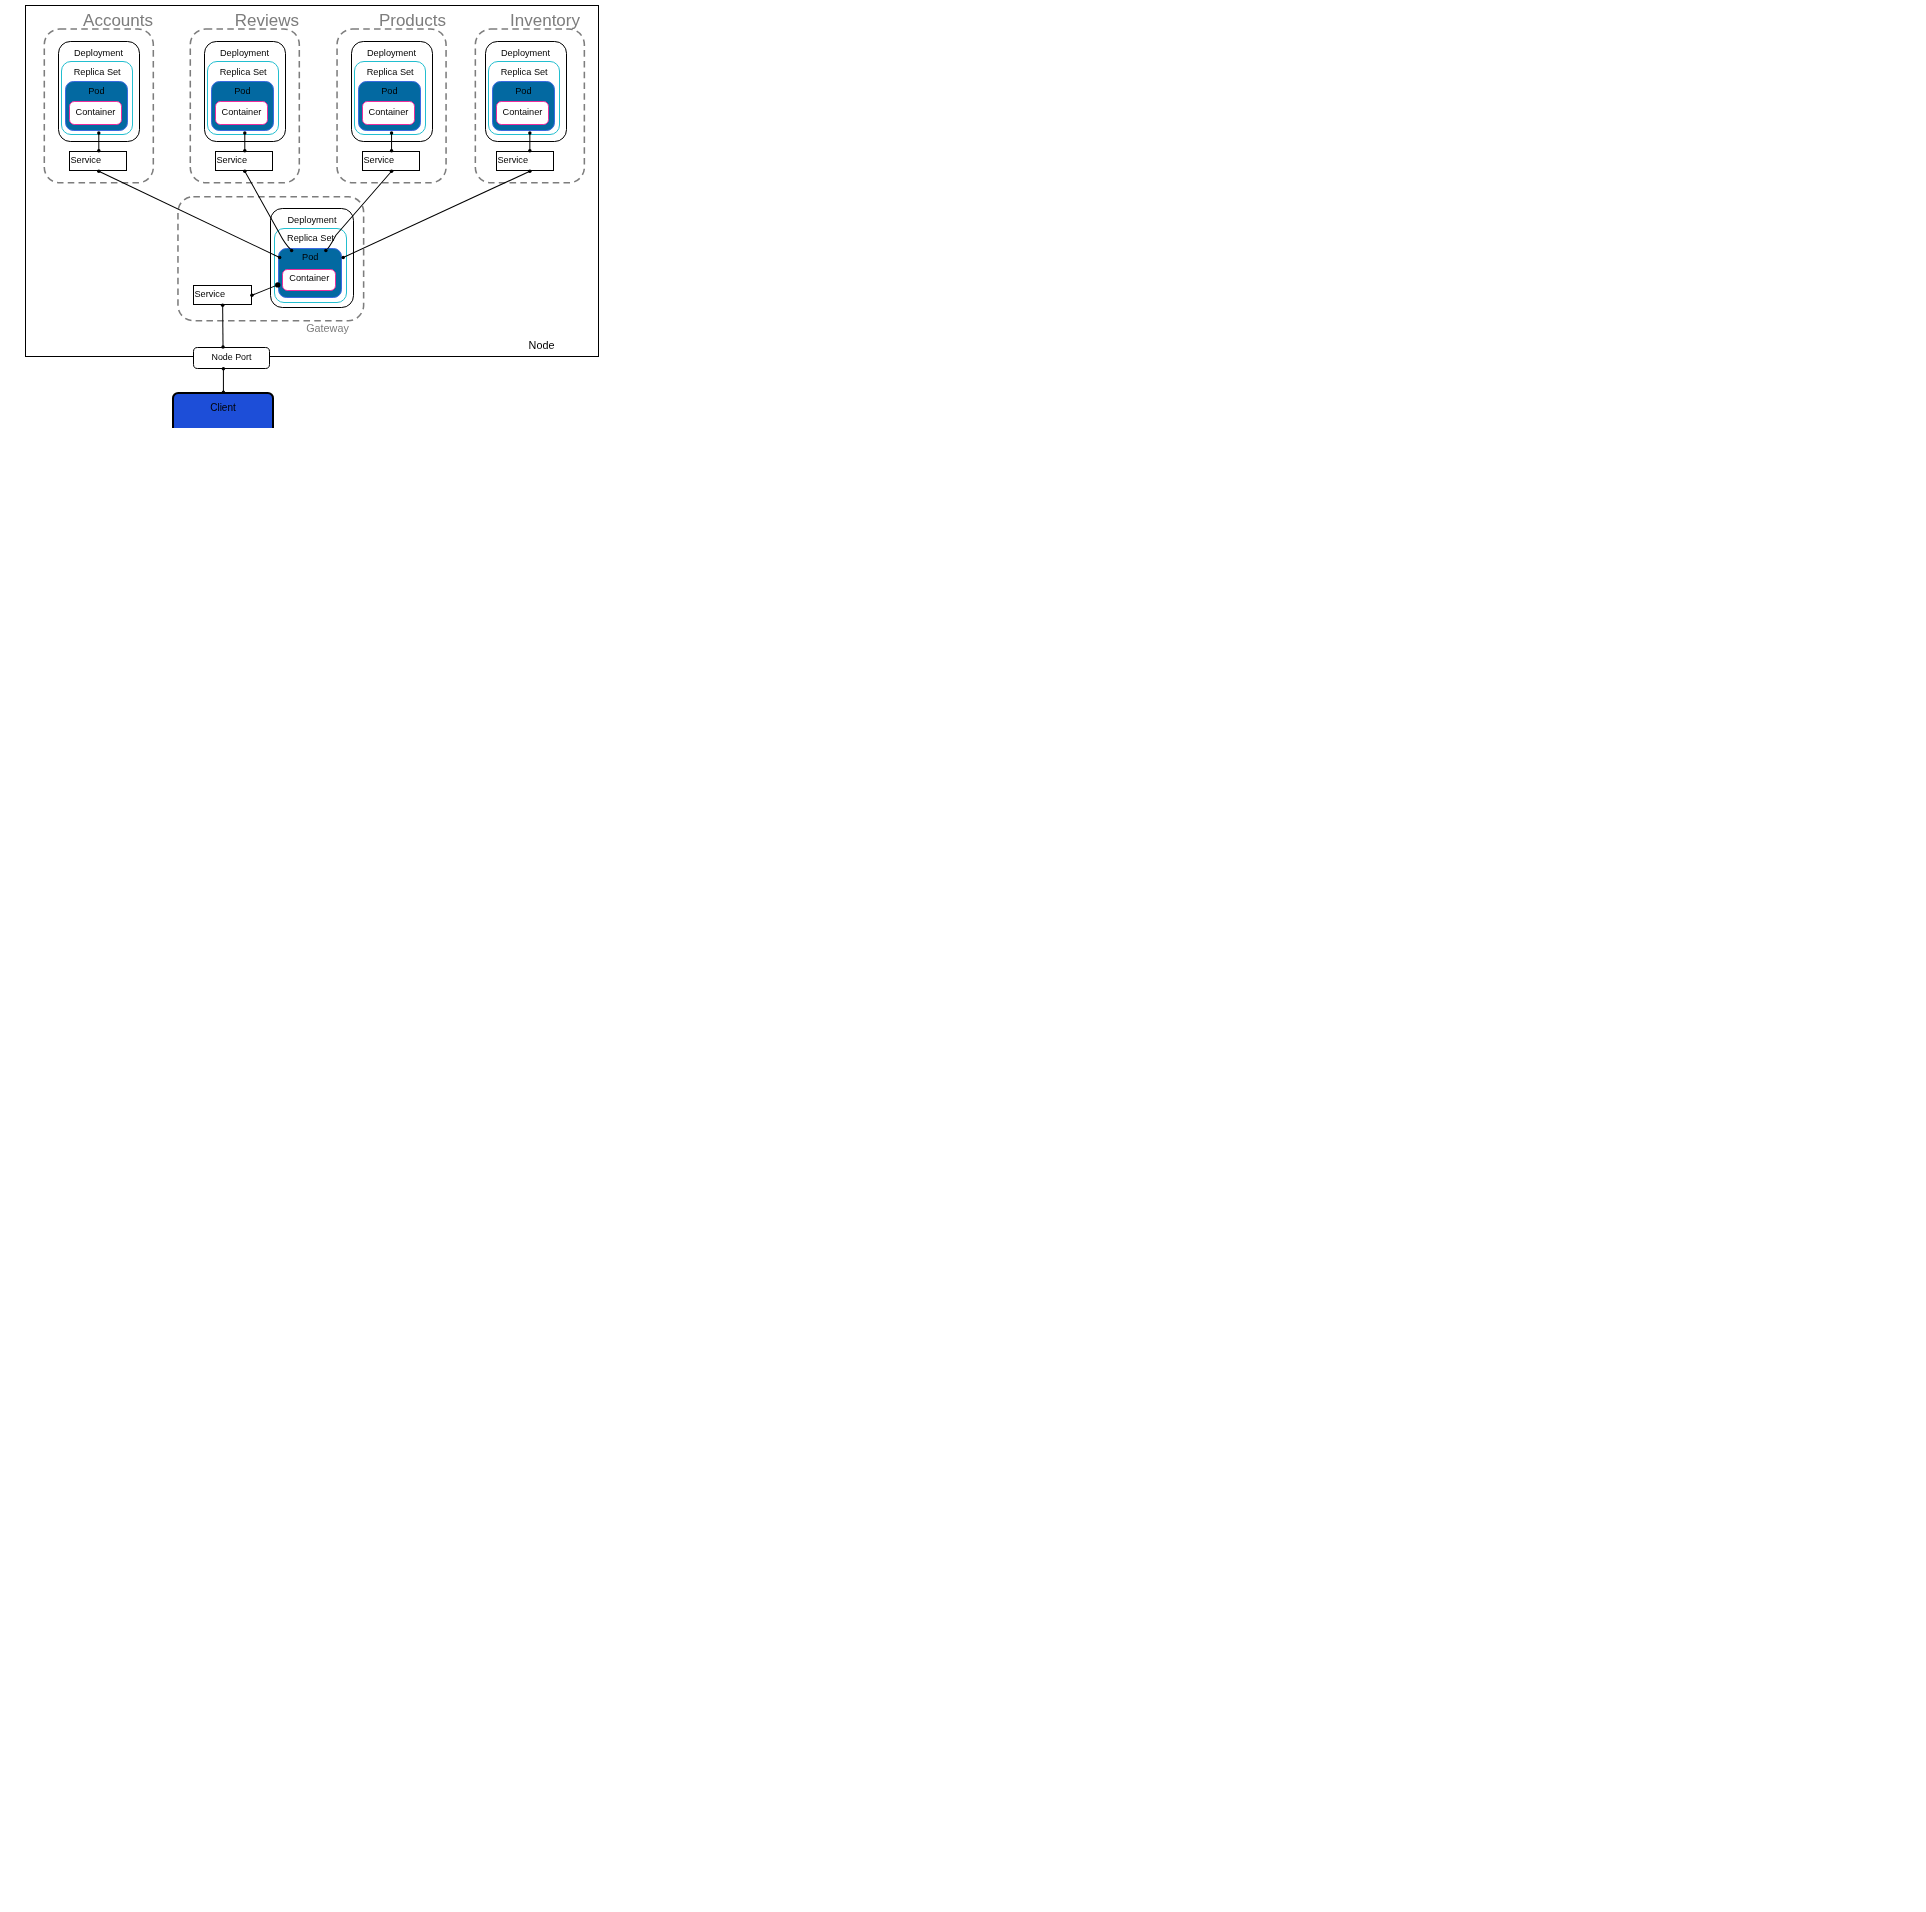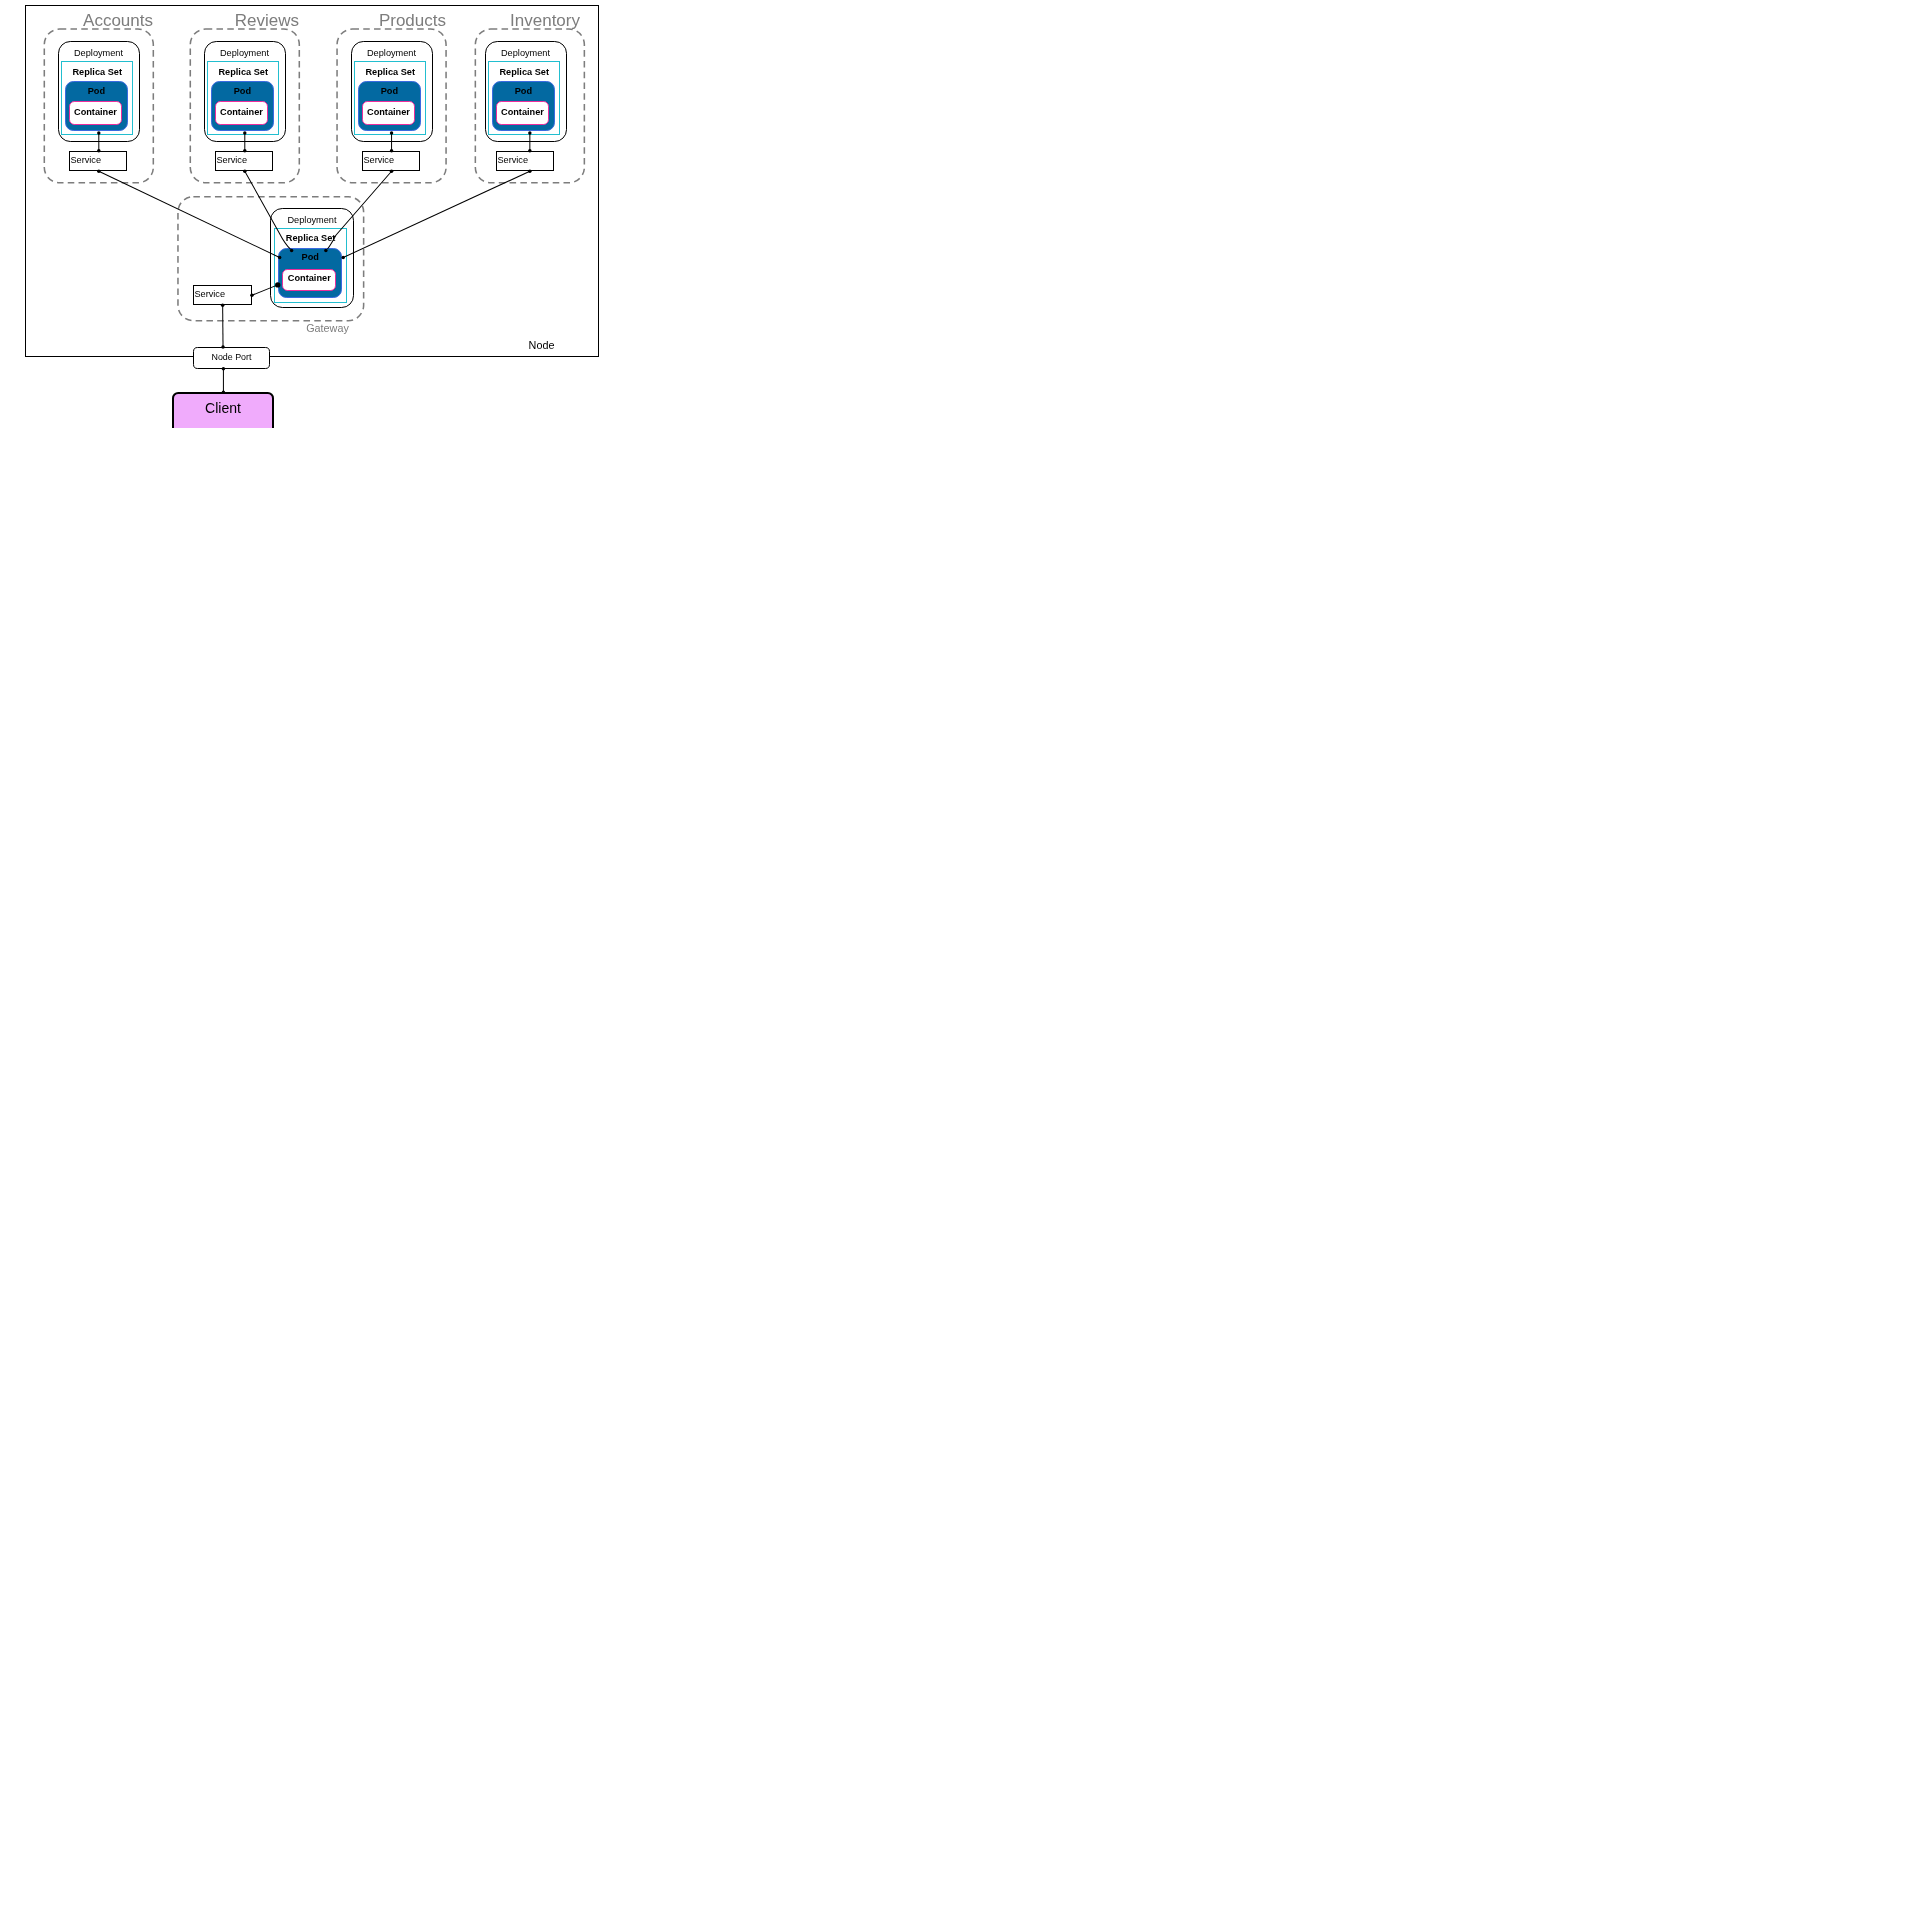--- a/index.html
+++ b/index.html
@@ -41,21 +41,21 @@
 
   .stack-label {
     left: 0; width: 100%; text-align: center;
     font-size: 9.2px; line-height: 10px; color: var(--ink);
   }
 
   .deployment {
     border: 1.9px solid var(--ink); border-radius: 12.3px; background: #fff;
   }
   .replica {
-    border: 1.9px solid var(--cyan); border-radius: 0; background: #fff; font-weight: bold;
+    border: 1.9px solid var(--cyan); border-radius: 10px; background: #fff;
   }
   .pod {
     border: 1.9px solid var(--blue); border-radius: 8.5px; background: #0369a1;
   }
   .containerbox {
     border: 1.9px solid var(--magenta); border-radius: 5.4px; background: #fff;
   }
   .servicebox {
     border: 1.9px solid var(--ink); background: #fff;
     font-size: 9.2px; color: var(--ink);
@@ -90,22 +90,22 @@
 
   
   .nodeport {
     left: 193px; top: 347px; width: 77px; height: 22px;
     border: 1.9px solid var(--ink); border-radius: 4.6px; background: #fff;
     text-align: center; font-size: 8.9px; line-height: 18px; color: var(--ink);
     z-index: 3;
   }
   .client {
     left: 172px; top: 392px; width: 102px; height: 44px;
-    border: 2.3px solid var(--ink); border-radius: 6.2px; background: #f0abfc;
-    text-align: center; font-size: 14px; line-height: 28px; color: var(--ink);
+    border: 2.3px solid var(--ink); border-radius: 6.2px; background: #1d4ed8;
+    text-align: center; font-size: 10px; line-height: 28px; color: var(--ink);
     z-index: 3;
   }
 
   
   #overlay {
     position: absolute; inset: 0; width: 604px; height: 428px;
     z-index: 10; pointer-events: none;
   }
   .dash-rect { fill: none; stroke: var(--gray); stroke-width: 4; stroke-dasharray: 17 11; }
   .edge { fill: none; stroke: var(--ink); stroke-width: 2.6; }

